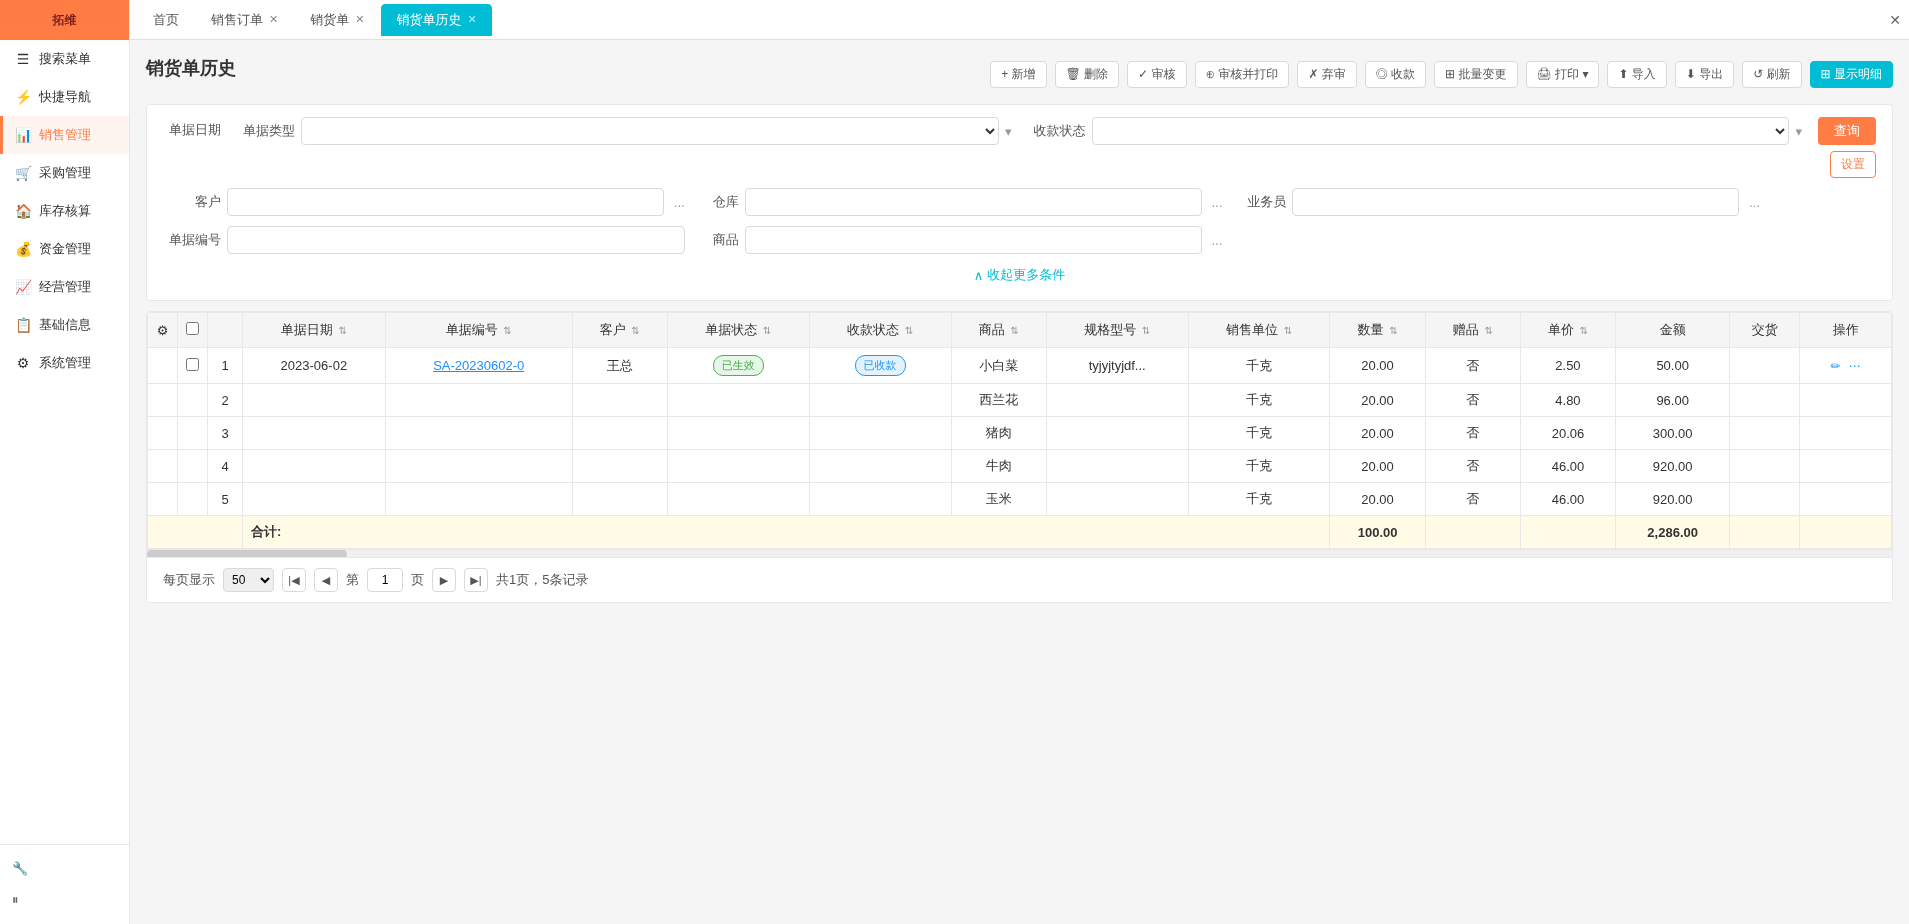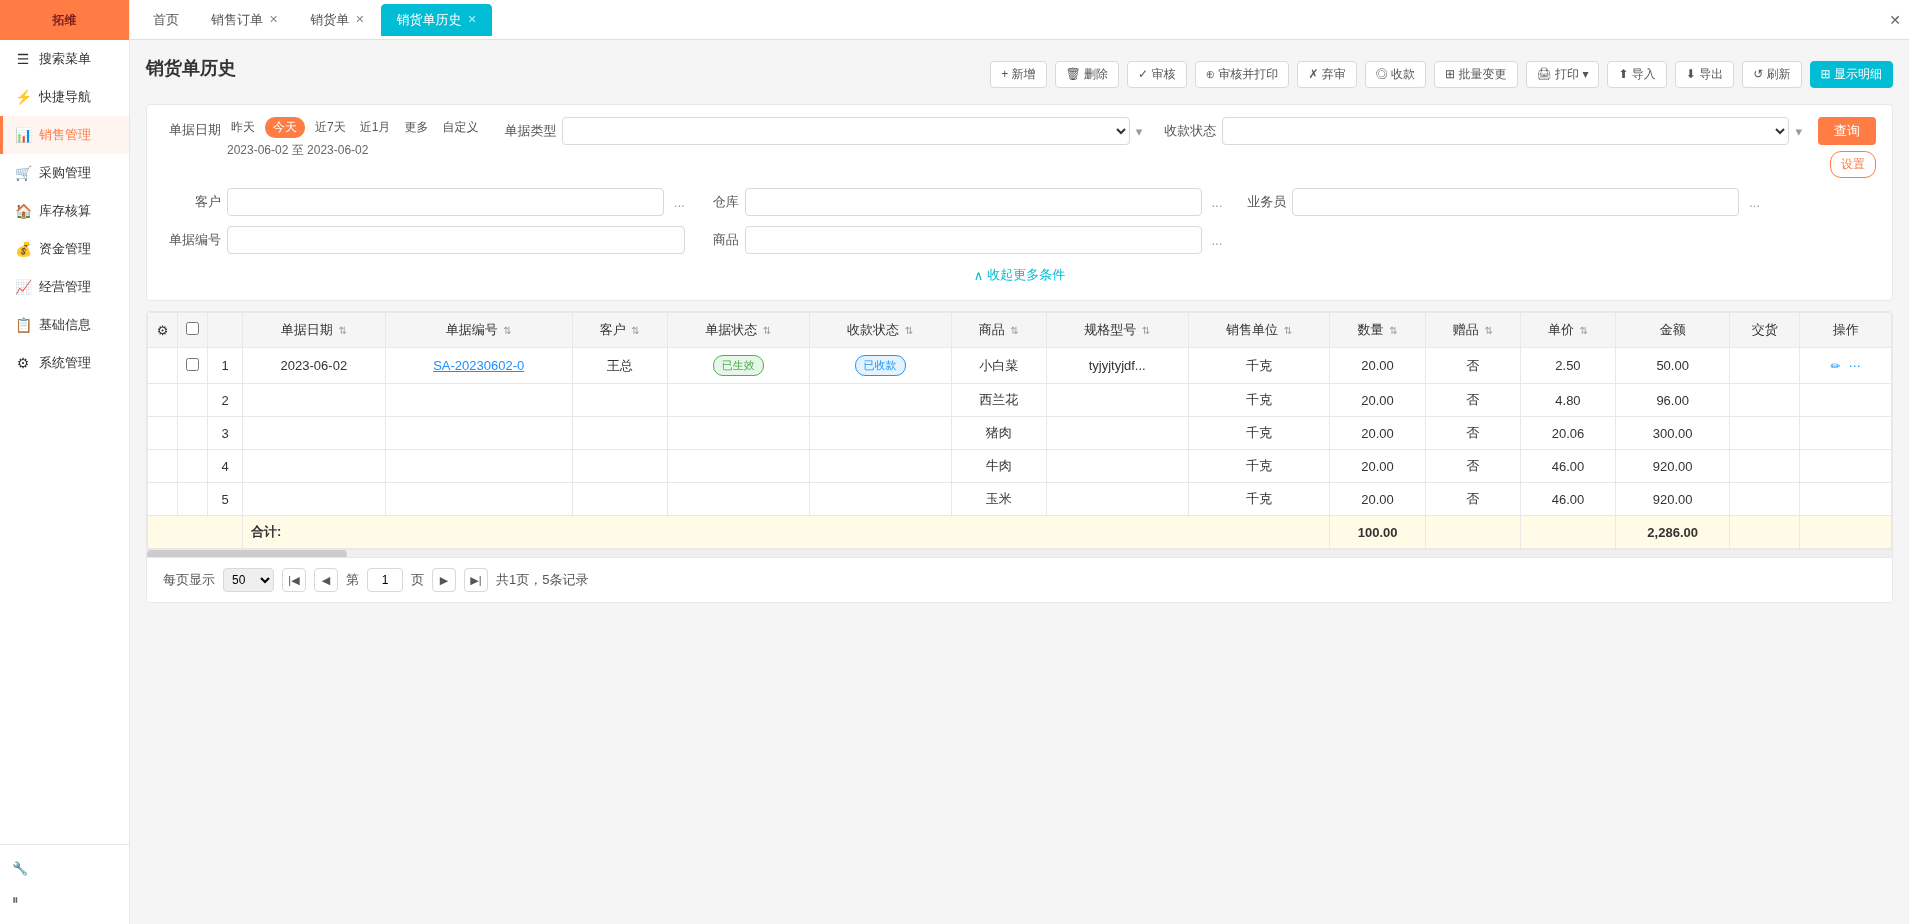--- a/index.html
+++ b/index.html
@@ -304,21 +304,21 @@
       padding: 0 4px;
     }
 
     
     .settings-btn {
       display: flex;
       align-items: center;
       gap: 4px;
       padding: 4px 10px;
       border: 1px solid #ff7c45;
-      border-radius: 11px;
+      border-radius: 4px;
       background: #fff;
       cursor: pointer;
       font-size: 12px;
       color: #ff7c45;
     }
 
     .query-btn {
       background: #ff7c45;
       border-color: #ff7c45;
       color: #fff;
@@ -461,31 +461,20 @@
         <button class="btn btn-teal">⊞ 显示明细</button>
       </div>
     </div>
 
     <div class="filter-section">
 
       <div style="display:flex; align-items:flex-start; gap:16px; margin-bottom:10px;">
 
         <div style="display:flex; align-items:flex-start; gap:6px;">
           <span class="filter-label" style="min-width:58px; padding-top:4px;">单据日期</span>
-          <div class="date-filter">
-            <div class="date-shortcuts">
-              <span class="date-shortcut">昨天</span>
-              <span class="date-shortcut active">今天</span>
-              <span class="date-shortcut">近7天</span>
-              <span class="date-shortcut">近1月</span>
-              <span class="date-shortcut">更多</span>
-              <span class="date-shortcut">自定义</span>
-            </div>
-            <span class="date-range-text">2023-06-02 至 2023-06-02</span>
-          </div>
         </div>
 
         <div style="display:flex; align-items:center; gap:6px; flex:1;">
           <span class="filter-label" style="min-width:58px; white-space:nowrap;">单据类型</span>
           <select class="filter-select" style="flex:1; min-width:180px;">
             <option></option>
           </select>
           <span style="color:#999;">▾</span>
         </div>
 

